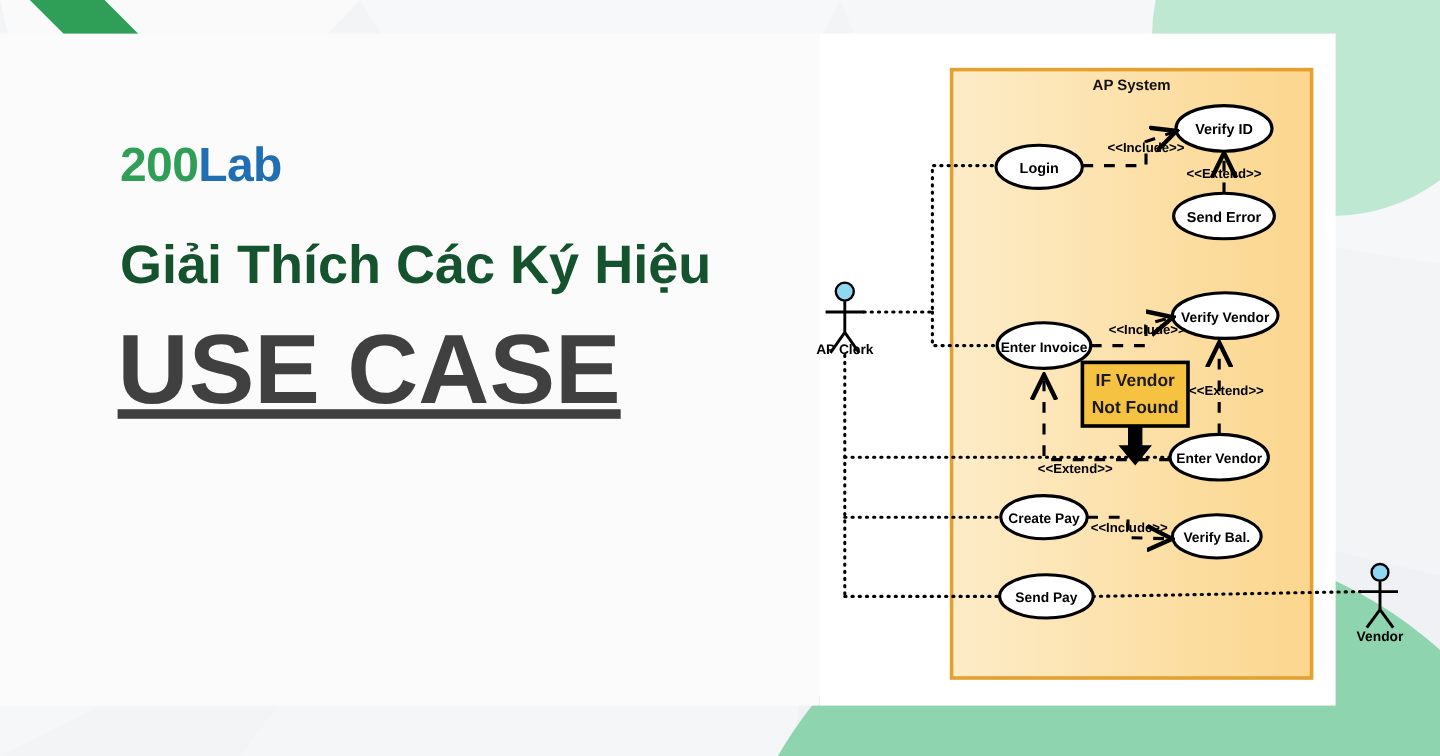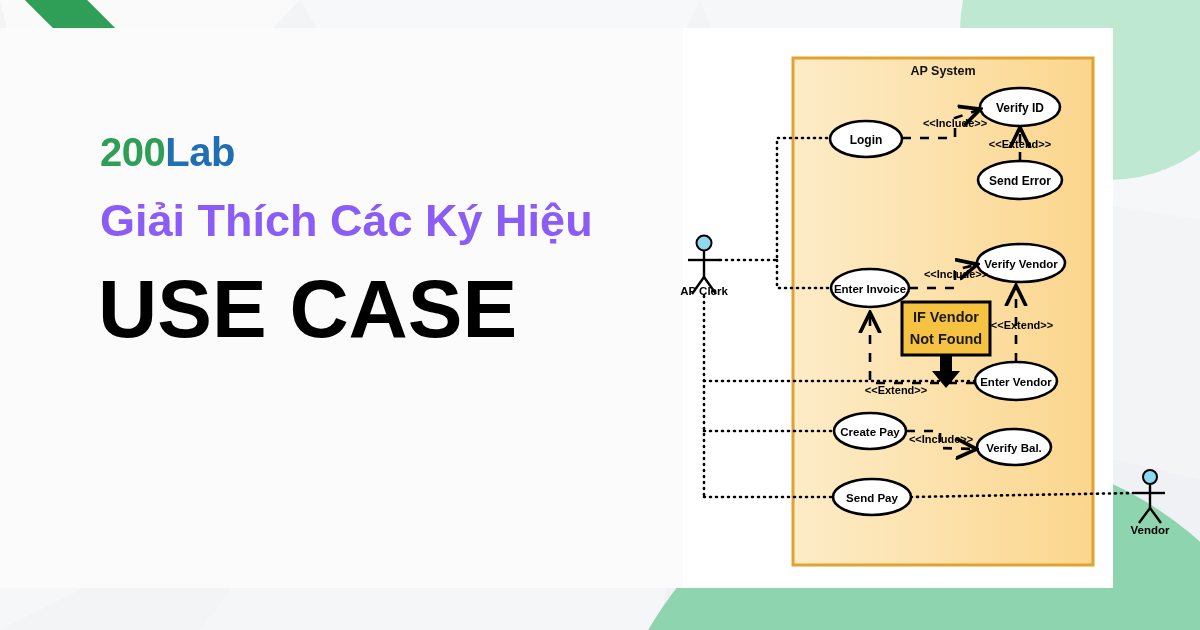--- a/index.html
+++ b/index.html
@@ -32,35 +32,35 @@
     position:absolute;left:0;top:28px;width:683px;height:560px;
     background:#fbfbfc;
   }
   .card-right{
     position:absolute;left:683px;top:28px;width:430px;height:560px;
     background:#ffffff;
   }
 
   
   .logo{
-    position:absolute;left:100px;top:132px;
+    position:absolute;left:100px;top:118px;
     font-size:40px;font-weight:700;letter-spacing:-0.5px;line-height:1;
   }
   .logo .g{color:#2f9e56;}
   .logo .b{color:#1f6fb2;}
 
   .subtitle{
     position:absolute;left:100px;top:196px;
-    font-size:45px;font-weight:700;color:#8b5cf6;line-height:1.1;
+    font-size:45px;font-weight:700;color:#14532d;line-height:1.1;
     white-space:nowrap;
   }
   .bigtitle{
     position:absolute;left:98px;top:268px;
-    font-size:82px;font-weight:800;color:#000000;line-height:0.99;
-    letter-spacing:0px;white-space:pre-line;
+    font-size:82px;font-weight:800;color:#404040;line-height:0.99;
+    letter-spacing:0px;white-space:pre-line;text-decoration:underline;
   }
 
   
   #diagram{position:absolute;left:0;top:0;width:1200px;height:630px;}
   #diagram text{font-family:"Liberation Sans", sans-serif;}
 </style>
 </head>
 <body>
 
 <div id="stage">

